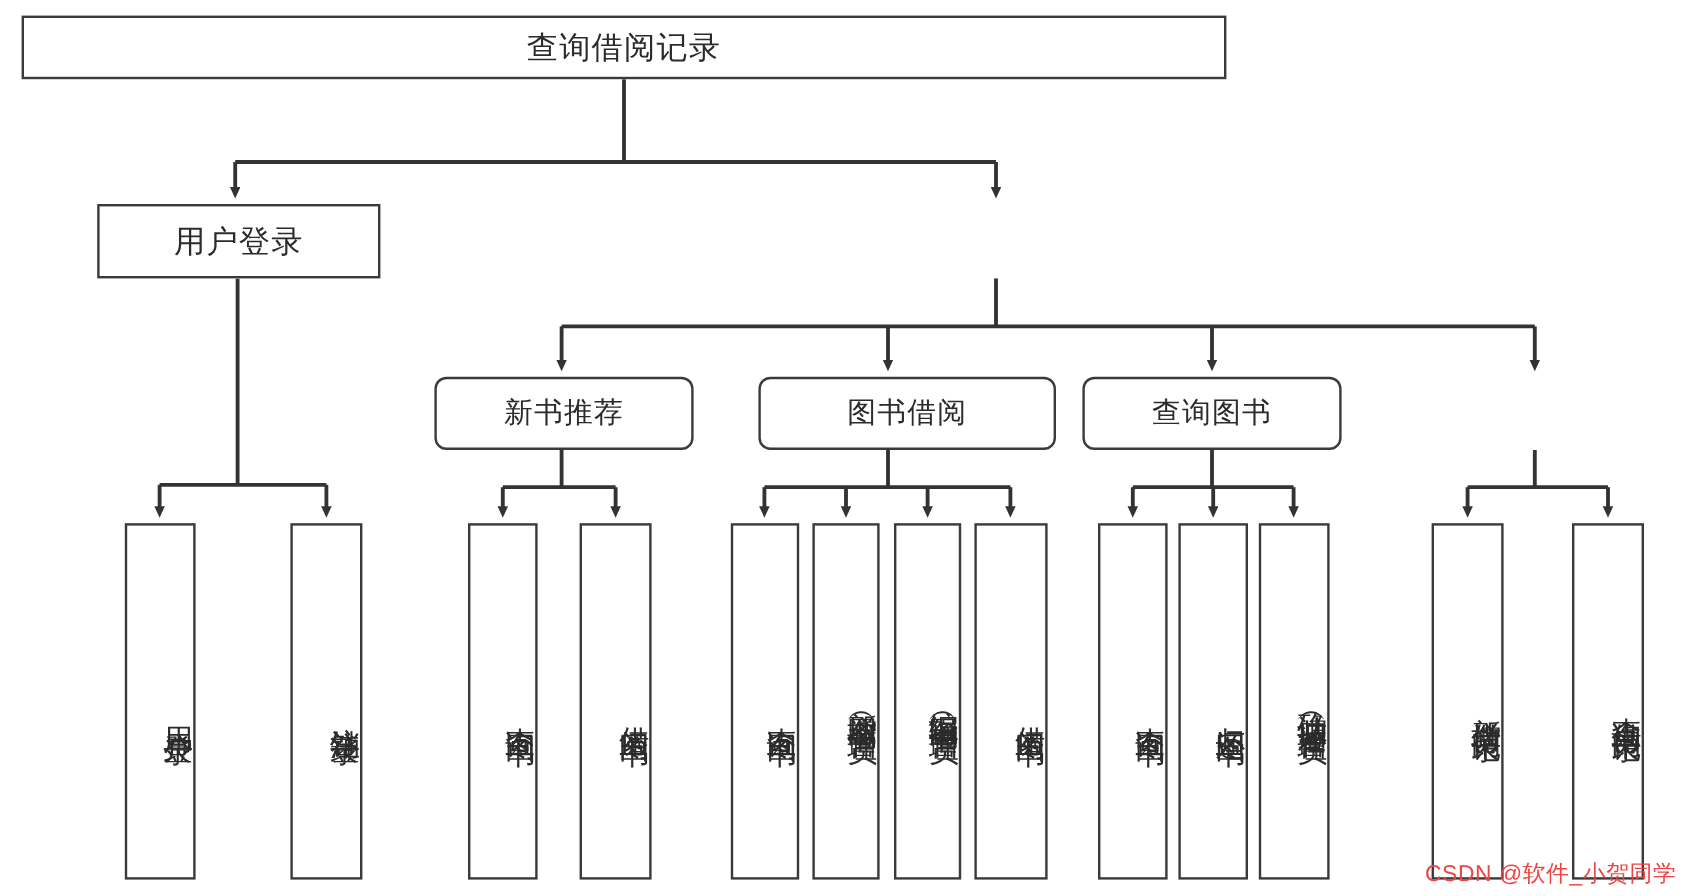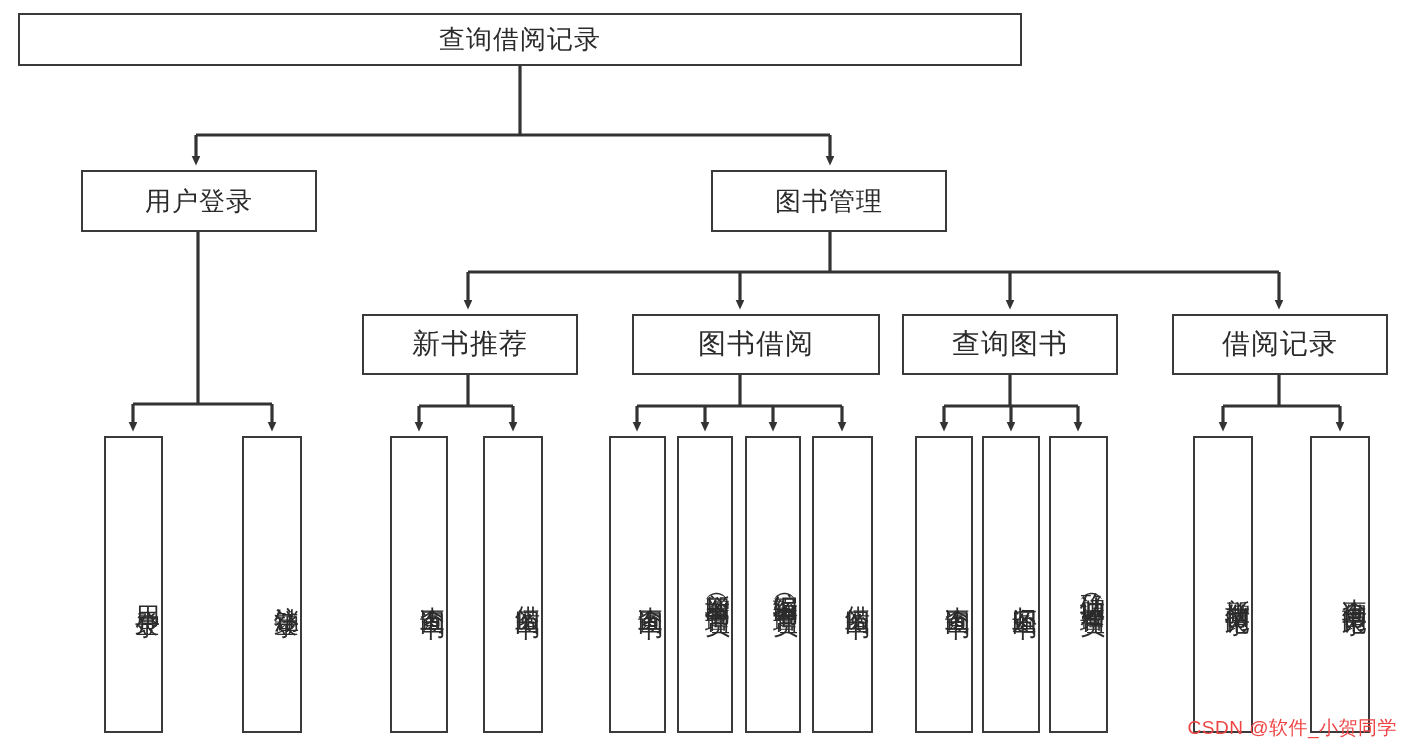--- a/index.html
+++ b/index.html
@@ -12,21 +12,21 @@
   .node{
     position:absolute;
     box-sizing:border-box;
     background:#ffffff;
     border:2.5px solid #3a3a3a;
     display:flex;align-items:center;justify-content:center;
     color:#2b2b2b;
     line-height:1.08;
   }
   .node.h{ font-size:26px; letter-spacing:1px; }
-  .node.h.small{ font-size:28px; }
+  .node.h.small{ font-size:24px;border-radius:10px; }
   .node.v{
     writing-mode:vertical-rl;
     text-orientation:upright;
     font-size:25px;
     letter-spacing:3px;
     align-items:flex-start;
     justify-content:center;
     padding-top:14px;
   }
   .node.v.tall{ padding-top:4px; }
@@ -96,35 +96,29 @@
     </g>
   </svg>
 
   <div class="node h" style="left:18px;top:13px;width:1004px;height:53px;">
     <span>查询借阅记录</span>
   </div>
 
   <div class="node h" style="left:81px;top:170px;width:236px;height:62px;">
     <span>用户登录</span>
   </div>
-  <div class="node h" style="left:711px;top:170px;width:236px;height:62px;">
-    <span>图书管理</span>
-  </div>
 
   <div class="node h small" style="left:362px;top:314px;width:216px;height:61px;">
     <span>新书推荐</span>
   </div>
   <div class="node h small" style="left:632px;top:314px;width:248px;height:61px;">
     <span>图书借阅</span>
   </div>
   <div class="node h small" style="left:902px;top:314px;width:216px;height:61px;">
     <span>查询图书</span>
-  </div>
-  <div class="node h small" style="left:1172px;top:314px;width:216px;height:61px;">
-    <span>借阅记录</span>
   </div>
 
   <div class="node v" style="left:104px;top:436px;width:59px;height:297px;">
     <span>用户登录</span>
   </div>
   <div class="node v" style="left:242px;top:436px;width:60px;height:297px;">
     <span>注销登录</span>
   </div>
 
   <div class="node v" style="left:390px;top:436px;width:58px;height:297px;">

